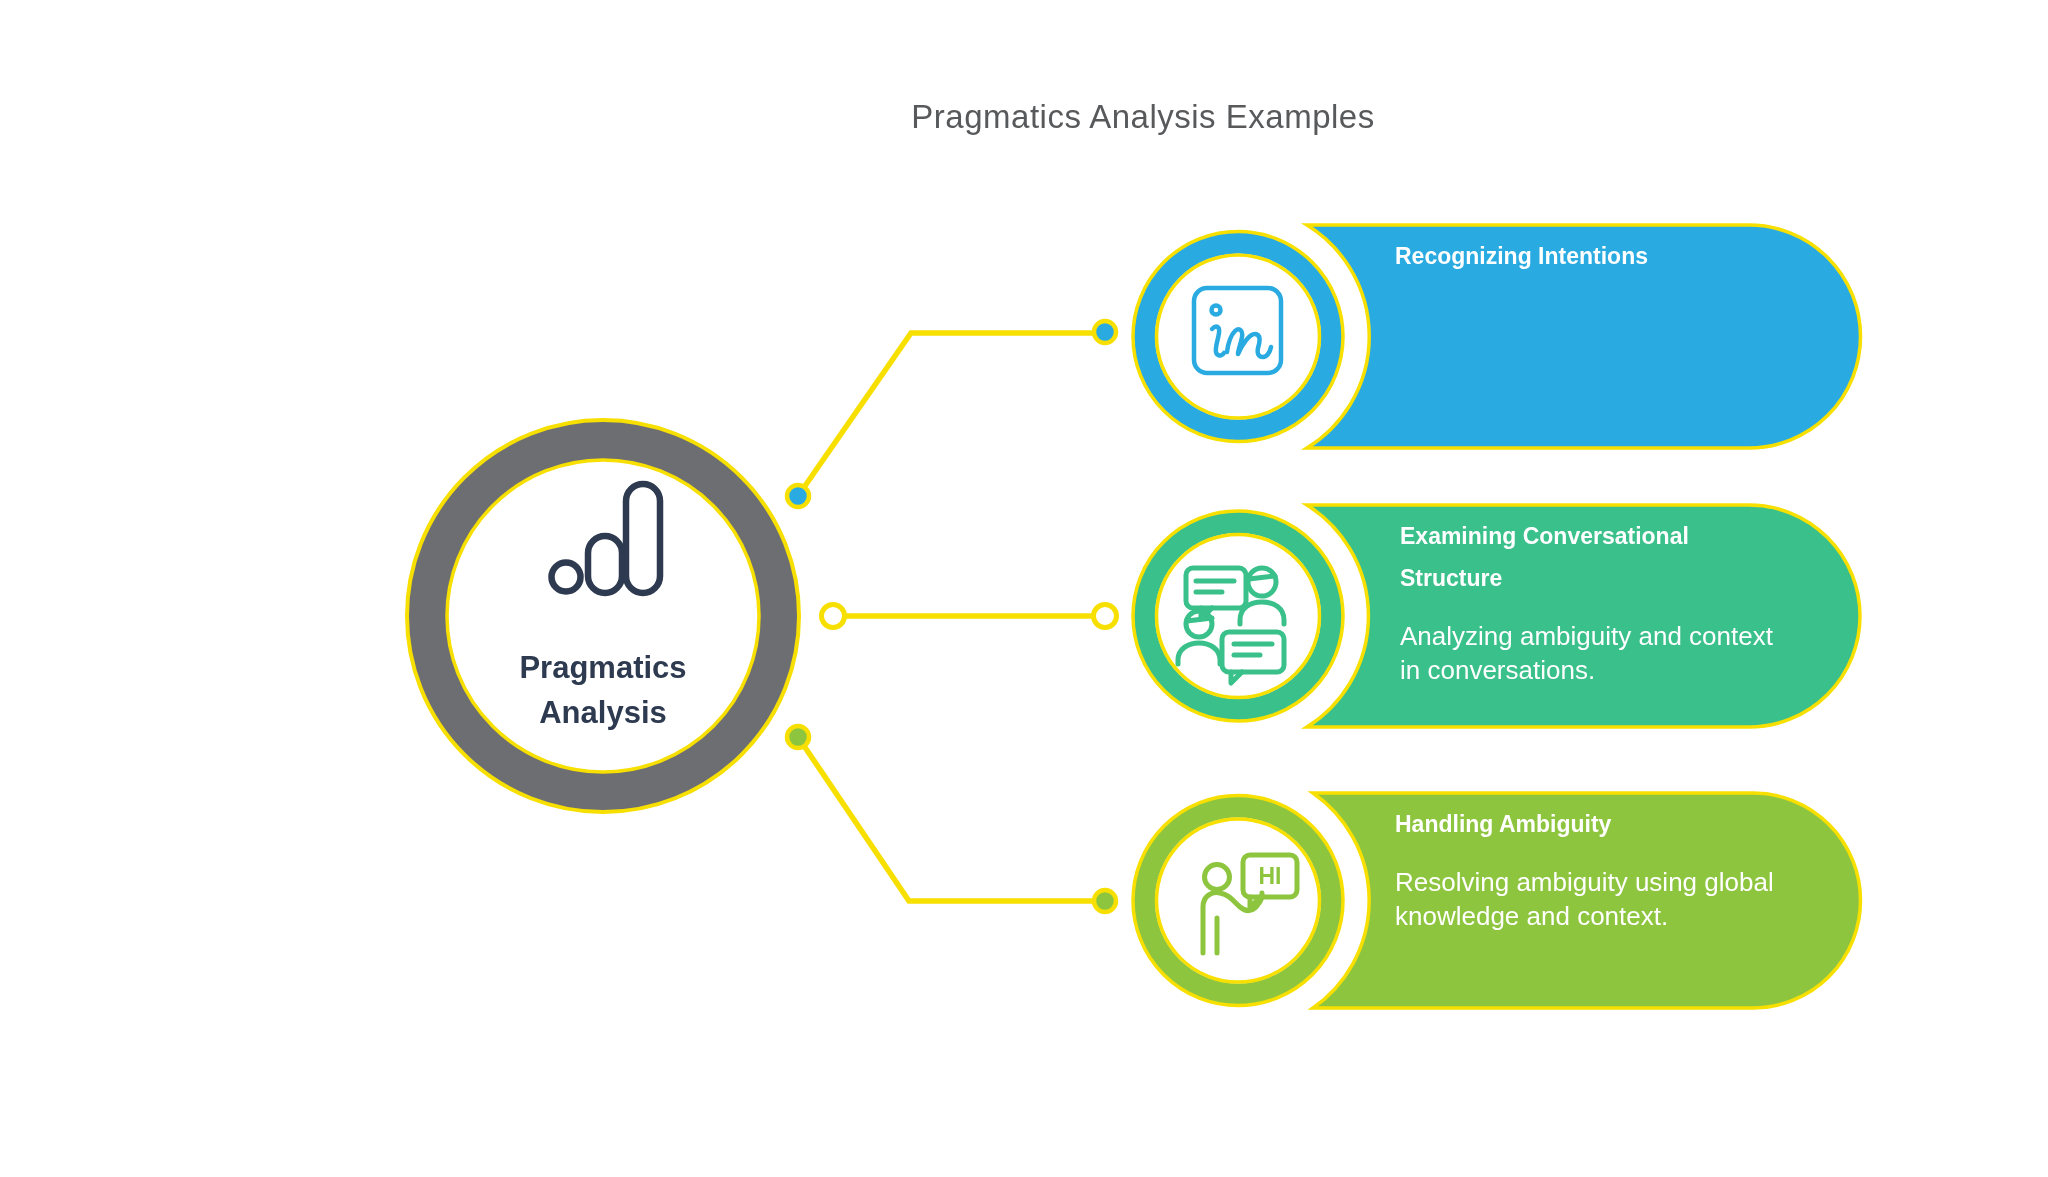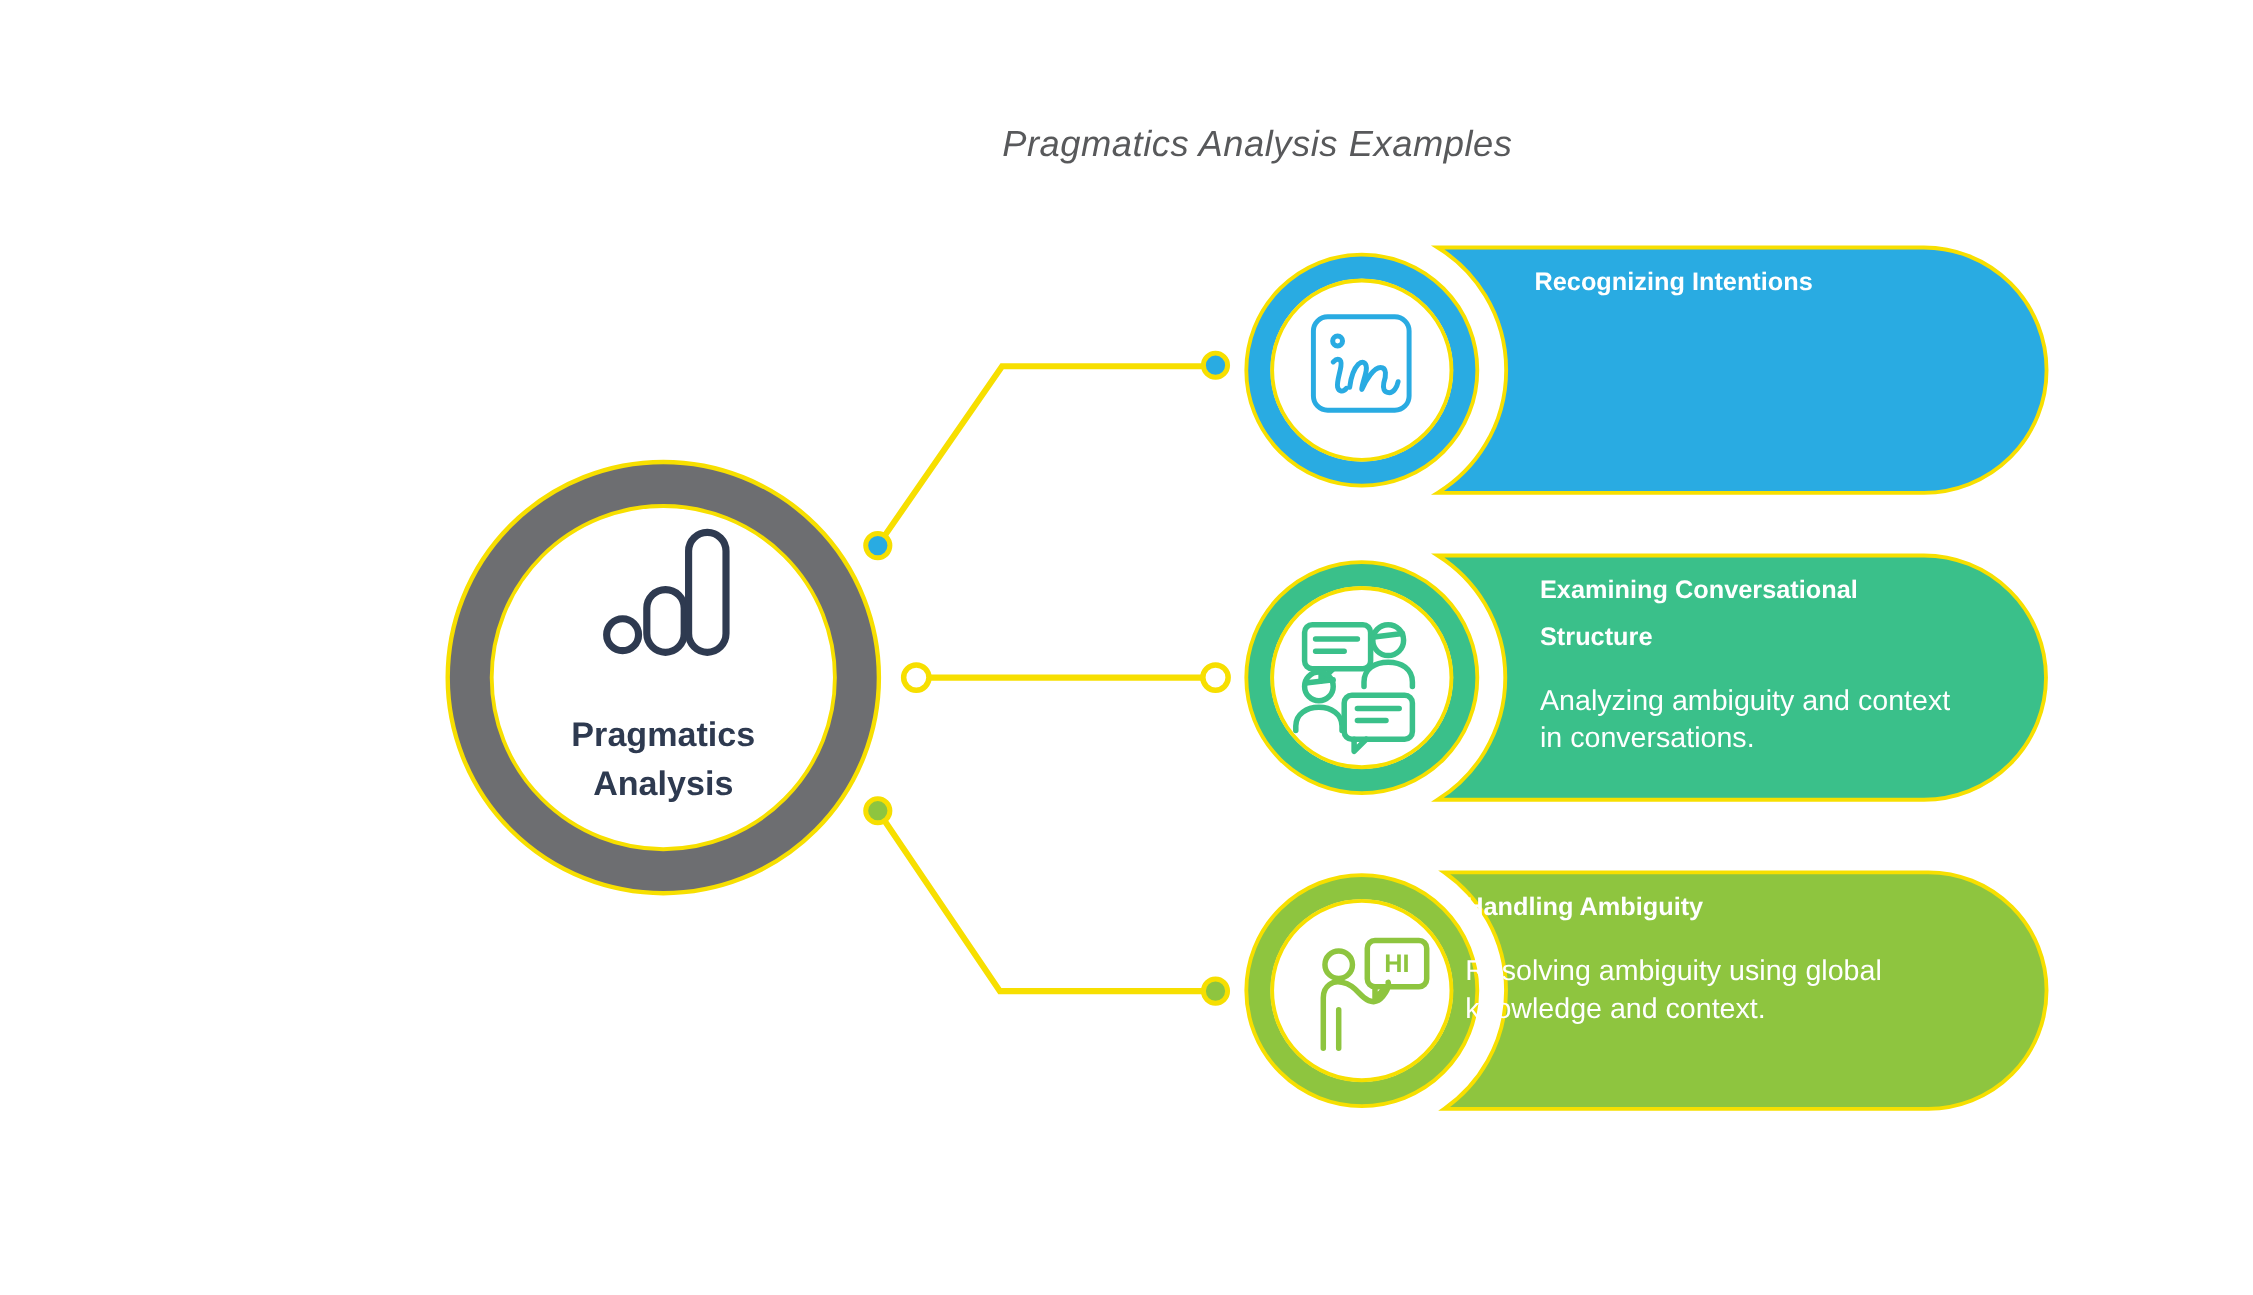--- a/index.html
+++ b/index.html
@@ -106,31 +106,31 @@
     <circle cx="603" cy="616" r="196" fill="none" style="stroke:var(--yellow);stroke-width:4;"></circle>
     <circle cx="603" cy="616" r="156" fill="none" style="stroke:var(--yellow);stroke-width:3.5;"></circle>
     <g fill="none" style="stroke:var(--navy);" stroke-width="6.5">
       <circle cx="566" cy="577" r="14.5"></circle>
       <rect x="588" y="536" width="34" height="57" rx="17"></rect>
       <rect x="626" y="484" width="34" height="109" rx="17"></rect>
     </g>
   </g>
 </svg>
 
-  <div class="abs title" style="left:643px;top:112px;width:1000px;font-style:italic;">Pragmatics Analysis Examples</div>
+  <div class="abs title" style="left:643px;top:98px;width:1000px;">Pragmatics Analysis Examples</div>
 
   <div class="abs center-label" style="left:453px;top:617px;width:300px;">Pragmatics Analysis</div>
 
   <div class="abs card-text" style="left:1395px;top:235px;">
     <div class="card-heading">Recognizing Intentions</div>
   </div>
 
   <div class="abs card-text" style="left:1400px;top:515px;">
     <div class="card-heading">Examining Conversational Structure</div>
     <div class="card-body">Analyzing ambiguity and context in conversations.</div>
   </div>
 
-  <div class="abs card-text" style="left:1332px;top:803px;">
+  <div class="abs card-text" style="left:1395px;top:803px;">
     <div class="card-heading">Handling Ambiguity</div>
     <div class="card-body">Resolving ambiguity using global knowledge and context.</div>
   </div>
 
 </div>
 
 </body></html>

